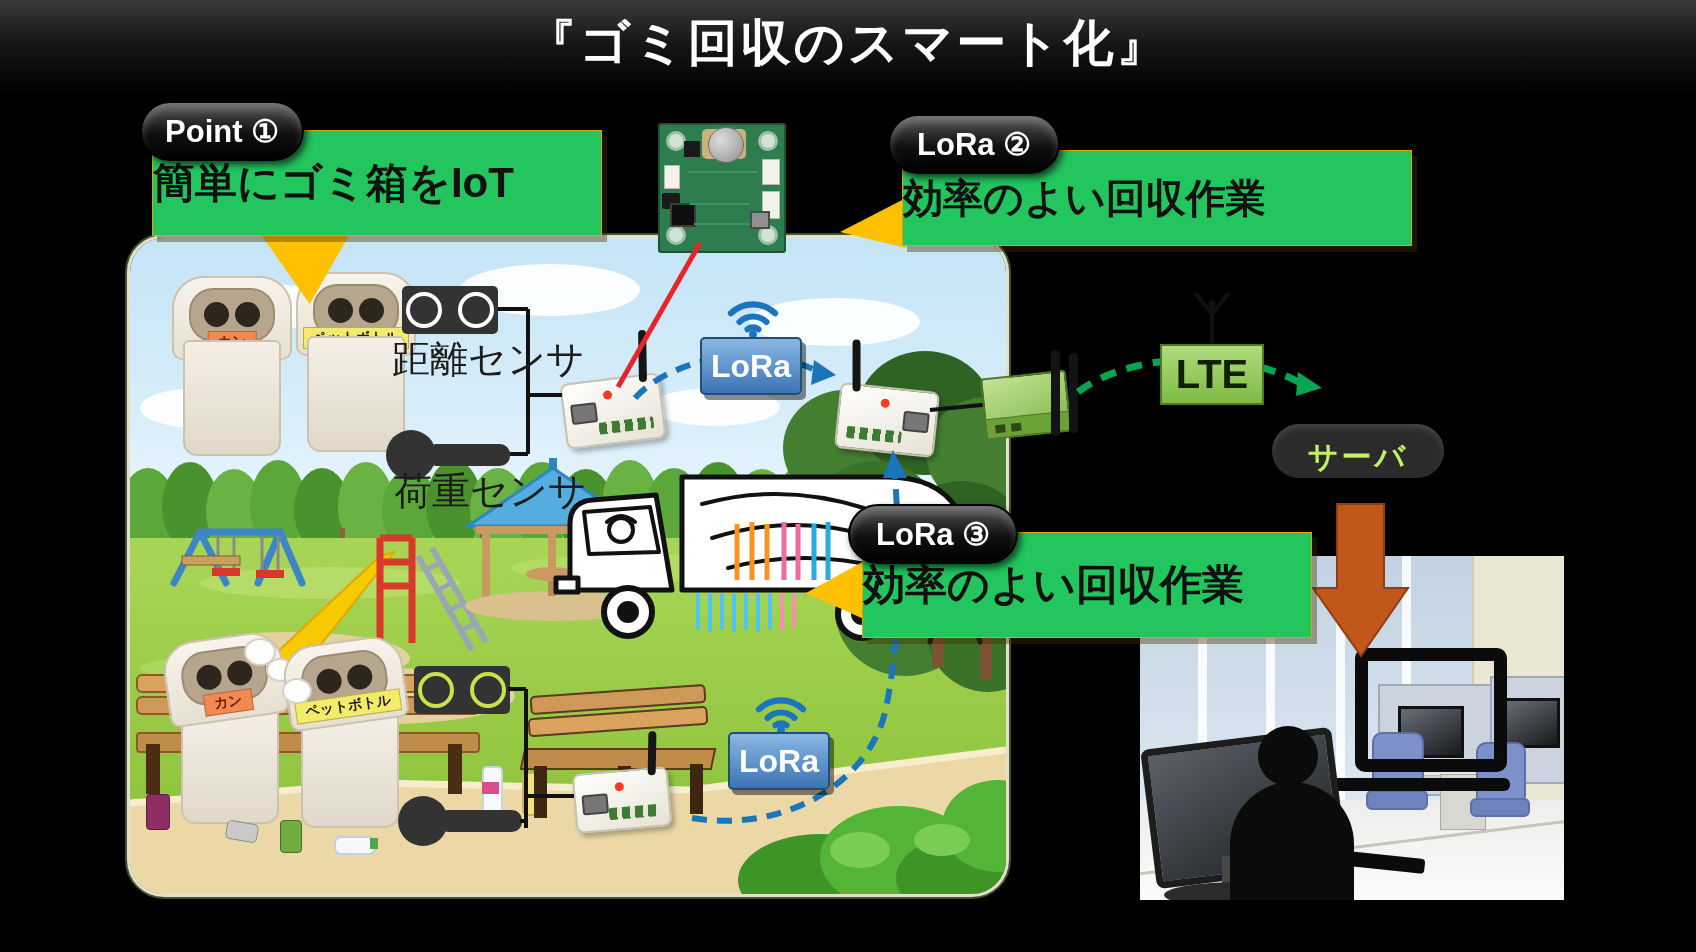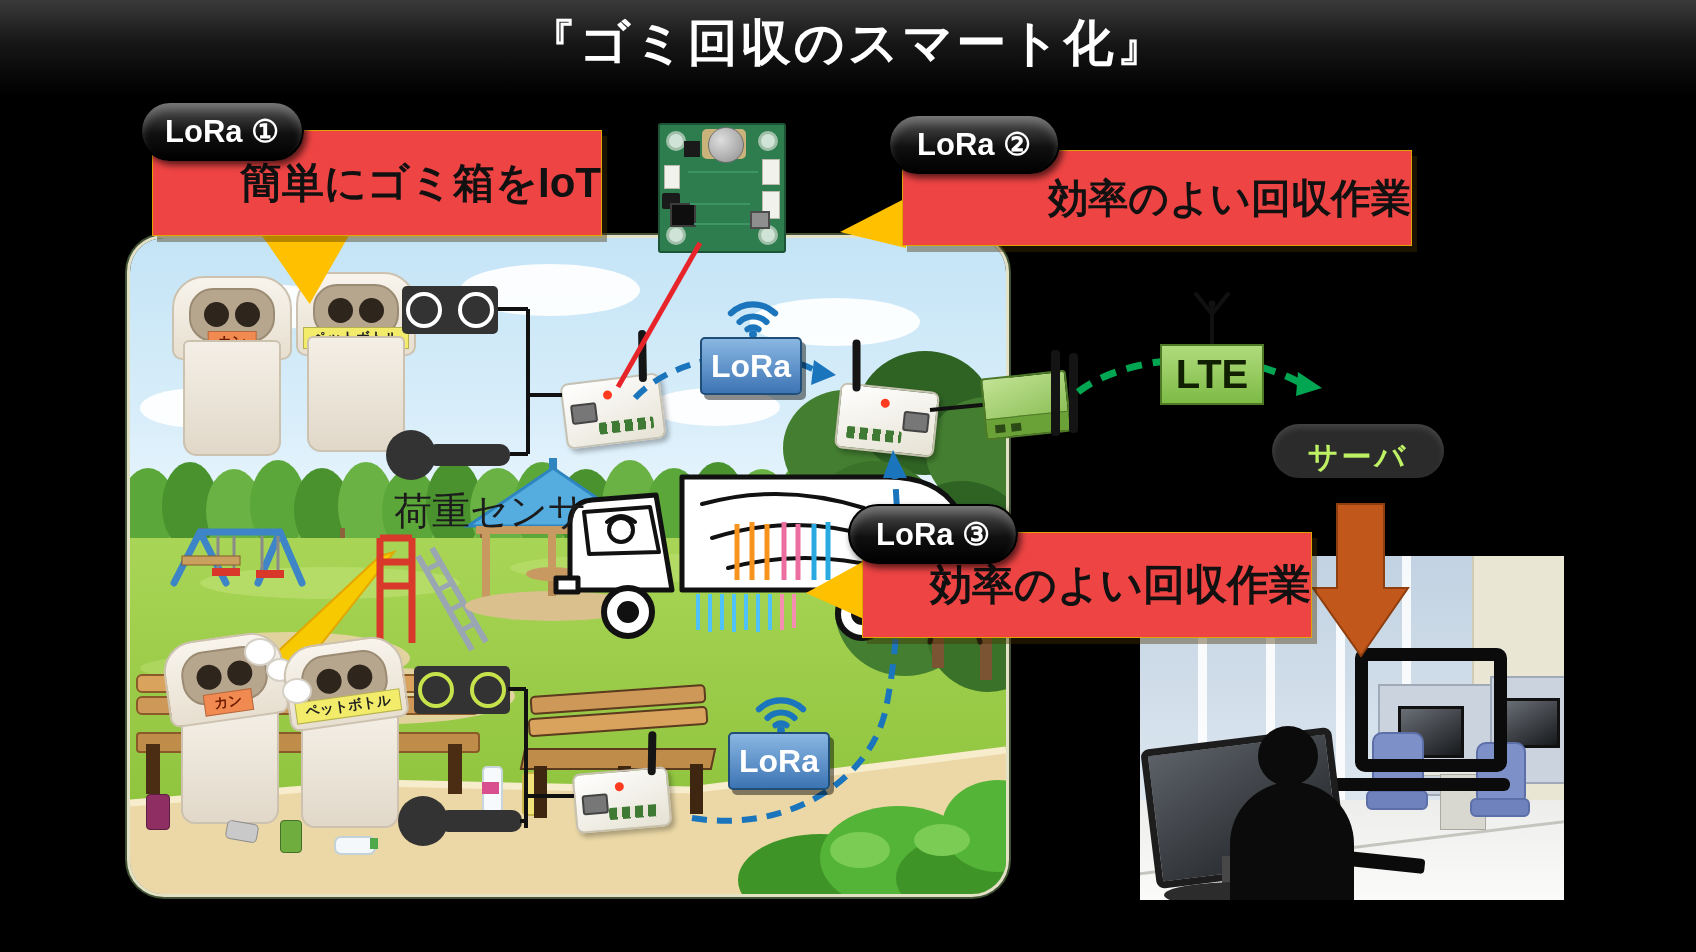--- a/index.html
+++ b/index.html
@@ -10,21 +10,21 @@
   #top-banner{left:0;top:0;width:1696px;height:96px;
     background:linear-gradient(180deg,#3a3a3a 0%,#161616 45%,#000 100%);}
   #main-title{left:0;top:10px;width:1696px;text-align:center;color:#fff;
     font-size:50px;font-weight:800;letter-spacing:3px;}
   
   .pill{background:linear-gradient(180deg,#565656,#101010 55%,#000);
     border:2px solid #000;border-radius:34px;display:flex;align-items:center;justify-content:center;
     color:#fff;font-size:31px;font-weight:700;
     box-shadow:inset 0 7px 9px rgba(255,255,255,.20),3px 4px 7px rgba(0,0,0,.65);}
   
-  .callout{background:#ef4444;border:1px solid #DFA400;display:flex;align-items:center;justify-content:flex-end;
+  .callout{background:#22c55e;border:1px solid #DFA400;display:flex;align-items:center;justify-content:flex-start;
     color:#111;font-weight:700;box-shadow:5px 6px 0 rgba(70,45,0,.40);}
   .tail{background:#FFC000;}
   
   .lora-box{width:98px;height:54px;background:linear-gradient(180deg,#8AB7E2,#3C74B4);
     border:2px solid #1F4E79;border-radius:5px;display:flex;align-items:center;justify-content:center;
     color:#fff;font-size:32px;font-weight:700;box-shadow:4px 5px 0 rgba(0,0,0,.45);}
   
   .lte-box{width:100px;height:57px;background:linear-gradient(180deg,#B0DB7C,#7DBB45);
     border:2px solid #4E7A28;display:flex;align-items:center;justify-content:center;
     color:#102000;font-size:40px;font-weight:700;}
@@ -370,21 +370,22 @@
         <path d="M4 14 A 26 26 0 0 1 40 14"></path>
           <path d="M11 21 A 16 16 0 0 1 33 21"></path>
           <path d="M17.5 27 A 8 8 0 0 1 26.5 27"></path>
       </g>
         <circle cx="22" cy="31" r="3.2" fill="#1B75BC"></circle>
     </svg>
     <div class="lora-box abs" style="left:598px;top:494px;">
       <span>LoRa</span>
     </div>
 
-    <div class="sensor-label" style="left:264px;top:248px;">荷重センサ</div>
+    <div class="sensor-label" style="left:262px;top:96px;">距離センサ</div>
+    <div class="sensor-label" style="left:264px;top:228px;">荷重センサ</div>
   </div>
 
   <div class="abs" style="left:658px;top:123px;width:124px;height:126px;background:#2E7D4F;border:2px solid #1d5436;border-radius:3px;">
     <div class="abs" style="left:6px;top:6px;width:14px;height:14px;border-radius:50%;background:#CFE3D6;border:3px solid #9FBFA9;"></div>
     <div class="abs" style="right:6px;top:6px;width:14px;height:14px;border-radius:50%;background:#CFE3D6;border:3px solid #9FBFA9;"></div>
     <div class="abs" style="left:6px;bottom:6px;width:14px;height:14px;border-radius:50%;background:#CFE3D6;border:3px solid #9FBFA9;"></div>
     <div class="abs" style="right:6px;bottom:6px;width:14px;height:14px;border-radius:50%;background:#CFE3D6;border:3px solid #9FBFA9;"></div>
     <div class="abs" style="left:42px;top:4px;width:44px;height:30px;background:#C9B37A;border-radius:5px;"></div>
     <div class="abs" style="left:48px;top:2px;width:34px;height:34px;border-radius:50%;background:radial-gradient(circle at 35% 35%,#DDD,#8F8F8F);border:1px solid #6d6d6d;"></div>
     <div class="abs" style="right:4px;top:34px;width:16px;height:24px;background:#F2F2EC;border:1px solid #b9b9ae;"></div>
@@ -459,21 +460,21 @@
 
   <div class="server-pill abs" style="left:1272px;top:424px;">
     <span>サーバ</span>
   </div>
 
   <div class="tail abs" style="left:258px;top:230px;width:94px;height:74px;clip-path:polygon(0 0,100% 0,55% 100%);"></div>
   <div class="callout abs" style="left:152px;top:130px;width:448px;height:104px;font-size:42px;">
     <span>簡単にゴミ箱をIoT</span>
   </div>
   <div class="pill abs" style="left:140px;top:101px;width:160px;height:56px;">
-    <span>LoRa ①</span>
+    <span>Point ①</span>
   </div>
 
   <div class="tail abs" style="left:840px;top:198px;width:66px;height:50px;clip-path:polygon(100% 0,100% 100%,0 68%);"></div>
   <div class="callout abs" style="left:902px;top:150px;width:508px;height:94px;font-size:40px;">
     <span>効率のよい回収作業</span>
   </div>
   <div class="pill abs" style="left:888px;top:114px;width:168px;height:56px;">
     <span>LoRa ②</span>
   </div>
 

